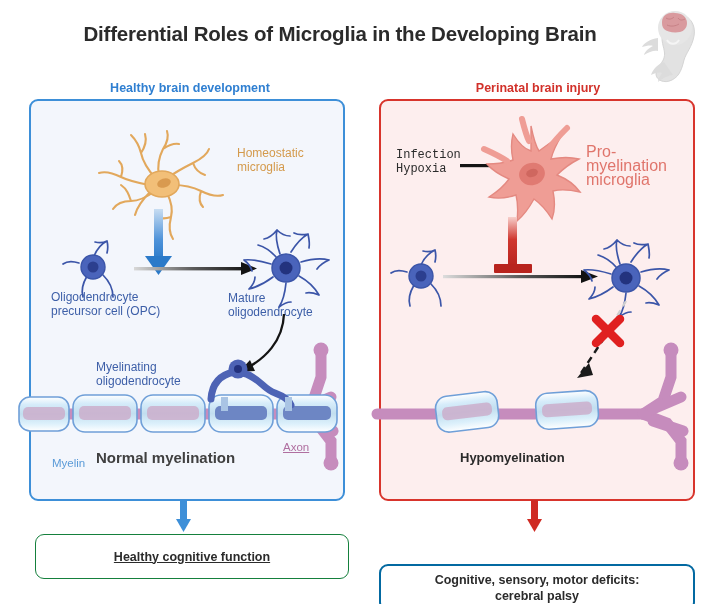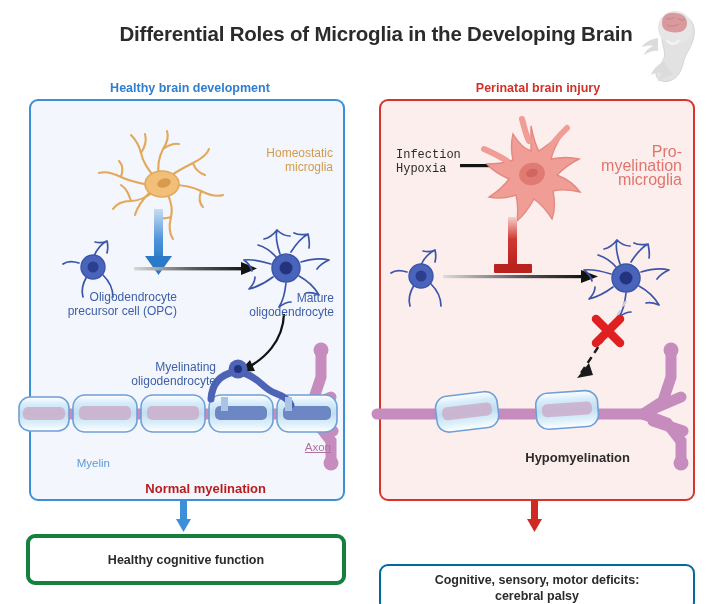--- a/index.html
+++ b/index.html
@@ -11,21 +11,20 @@
     position:relative;
   }
   #root{position:absolute;left:0;top:0;width:720px;height:604px;}
 
   
   .title{
     position:absolute;left:0;top:22px;width:680px;
     text-align:center;
     font-size:20.5px;font-weight:bold;color:#2b2b2b;
     letter-spacing:-0.2px;
-    margin-left:36px;
   }
   .fetus-icon{position:absolute;left:636px;top:6px;width:76px;height:80px;}
 
   
   .panel-head{
     position:absolute;text-align:center;
     font-size:12.5px;font-weight:bold;
   }
   .panel-head.left{left:30px;top:81px;width:320px;color:#2f7fd1;}
   .panel-head.right{left:378px;top:81px;width:320px;color:#d2312a;}
@@ -41,34 +40,34 @@
     border:2px solid #d8342c;background:#fdeeee;
   }
 
   
   .outcome{
     position:absolute;border-radius:9px;background:#ffffff;
     display:flex;align-items:center;justify-content:center;
     text-align:center;font-size:12.5px;font-weight:bold;color:#2b2b2b;
     line-height:16px;
   }
-  .outcome.left{left:26px;top:534px;width:312px;height:43px;border:4px solid #15803d;}
+  .outcome.left{left:35px;top:534px;width:312px;height:43px;border:1px solid #15803d;text-decoration:underline;}
   .outcome.right{left:379px;top:564px;width:312px;height:43px;border:2px solid #0369a1;}
 
   
-  .lbl{position:absolute;text-align:right;line-height:14px;}
+  .lbl{position:absolute;text-align:left;line-height:14px;}
   .lbl-homeostatic{left:237px;top:146px;width:96px;font-size:12px;color:#d49a4c;}
   .lbl-proinflam{left:586px;top:145px;width:96px;font-size:16px;color:#e0756c;}
   .lbl-opc{left:51px;top:290px;width:126px;font-size:12px;color:#3d5fa8;}
   .lbl-mature{left:228px;top:291px;width:106px;font-size:12px;color:#3d5fa8;}
   .lbl-myelinating{left:96px;top:360px;width:120px;font-size:12px;color:#3d5fa8;}
   .lbl-myelin{left:52px;top:440px;width:58px;font-size:11.5px;color:#5b9bd8;margin-top:16px;}
   .lbl-axon{left:283px;top:440px;width:48px;font-size:11.5px;color:#b06fa0;text-decoration:underline;}
   .lbl-infection{left:396px;top:148px;width:80px;font-size:12px;color:#2b2b2b;text-align:left;font-family:Liberation Mono, monospace;}
-  .lbl-normal{left:96px;top:451px;width:170px;font-size:13px;font-weight:bold;color:#b91c1c;margin-top:31px;}
+  .lbl-normal{left:96px;top:451px;width:170px;font-size:15px;font-weight:bold;color:#404040;}
   .lbl-hypo{left:460px;top:451px;width:170px;font-size:13px;font-weight:bold;color:#2b2b2b;}
 
   svg{overflow:visible;}
 </style>
 </head>
 <body>
 
 <div id="root">
 
   <div class="title">Differential Roles of Microglia in the Developing Brain</div>

